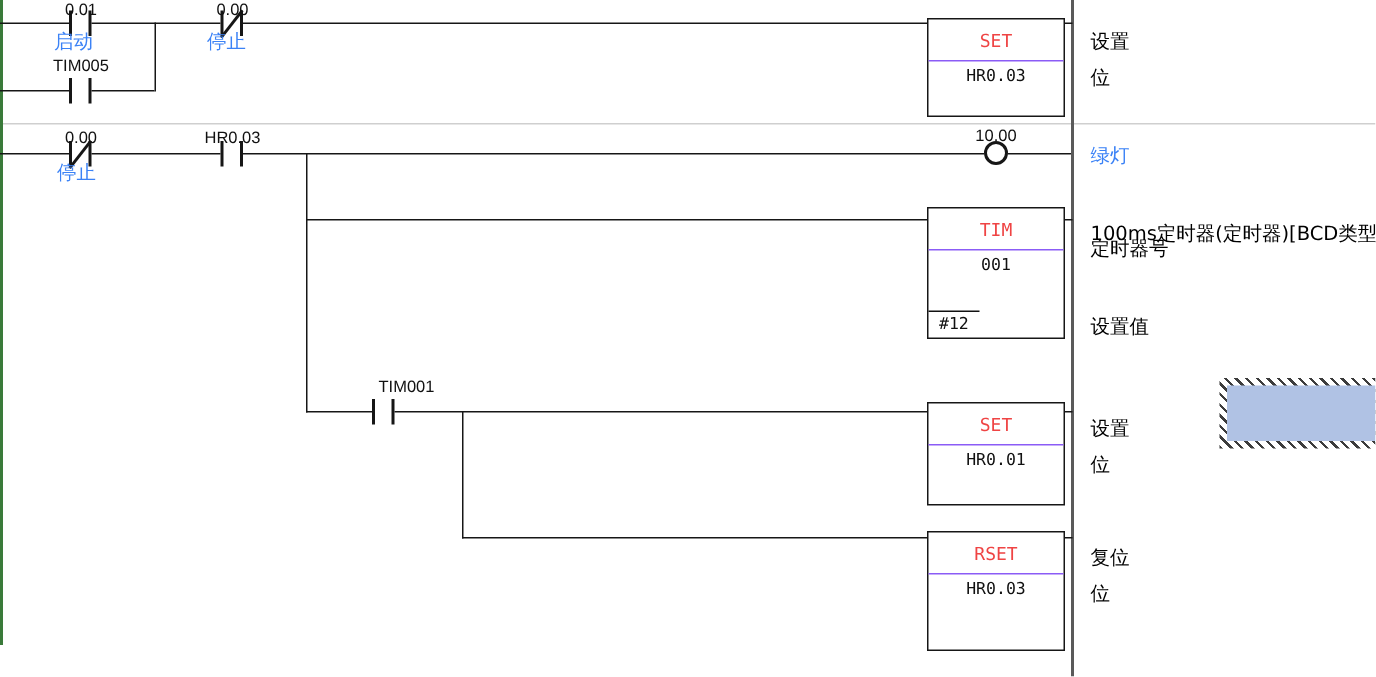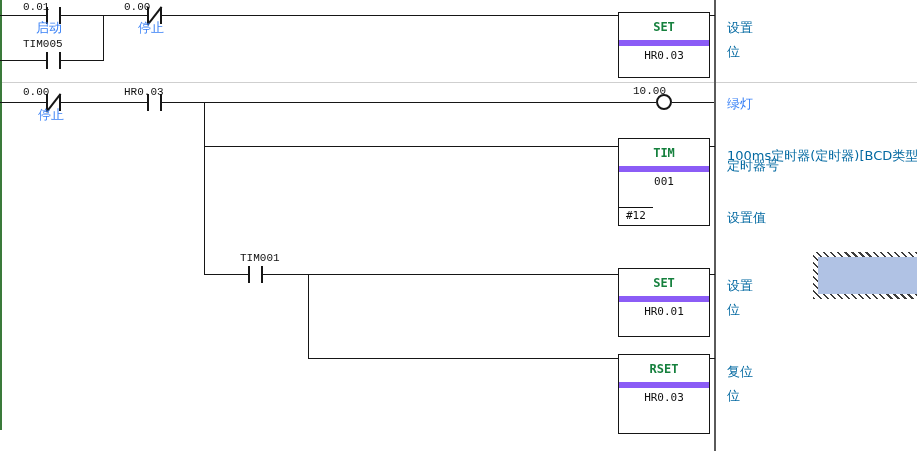--- a/index.html
+++ b/index.html
@@ -17,28 +17,28 @@
   .v { position:absolute; width:1px;  background:#161616; z-index:1; }
   
   .contact { position:absolute; width:15px; height:17px; background:#fff; z-index:2; }
   .contact::before,.contact::after { content:""; position:absolute; top:0; width:2px; height:17px; background:#161616; }
   .contact::before { left:0; } .contact::after { right:0; }
   .slash { position:absolute; left:-4px; top:8px; width:23px; height:2px; background:#161616; transform:rotate(-52deg); }
   
   .coil { position:absolute; left:656px; top:94px; width:12px; height:12px; border:2px solid #161616;
           border-radius:50%; background:#fff; z-index:2; }
   
-  .addr { position:absolute; width:62px; font-family:Liberation Mono, monospace;
+  .addr { position:absolute; width:62px; text-align:center; font-family:Liberation Sans, sans-serif;
           font-size:11px; color:#111; z-index:3; white-space:nowrap; }
   .comment { position:absolute; font-size:13px; color:#3b82f6; z-index:3; white-space:nowrap; }
-  .note { position:absolute; left:727px; font-size:13px; color:#0369a1; z-index:3; white-space:nowrap; }
+  .note { position:absolute; left:727px; font-size:13px; color:#000000; z-index:3; white-space:nowrap; }
   
   .box { position:absolute; left:618px; width:92px; border:1px solid #161616; background:#fff; z-index:2; box-sizing:border-box; }
-  .box-head { height:27px; border-bottom:6px solid #8b5cf6; display:flex; align-items:center; justify-content:center;
-              font-family:"DejaVu Sans Mono","Liberation Mono",monospace; font-size:12px; color:#15803d;font-weight:bold; }
+  .box-head { height:27px; border-bottom:1px solid #8b5cf6; display:flex; align-items:center; justify-content:center;
+              font-family:"DejaVu Sans Mono","Liberation Mono",monospace; font-size:12px; color:#ef4444; }
   .box-op { padding-top:3px; text-align:center; font-family:"DejaVu Sans Mono","Liberation Mono",monospace;
             font-size:11px; color:#111; }
   .box-setval { position:absolute; left:0; right:0; top:70px; text-align:left;
                 font-family:"DejaVu Sans Mono","Liberation Mono",monospace; font-size:11px; color:#111; }
   .box-setval span { border-top:1px solid #111; padding:1px 7px 0 7px; }
   
   .selection { position:absolute; left:813px; top:252px; width:104px; height:47px; z-index:4;
                background:repeating-linear-gradient(45deg,#3c3c3c 0 1.6px,#ffffff 1.6px 5px); }
   .selection-fill { position:absolute; left:5px; top:5px; right:0; bottom:5px; background:#b0c2e4; }
 </style>

